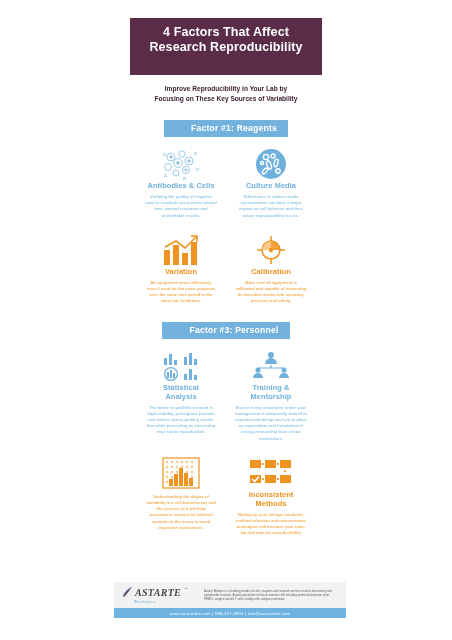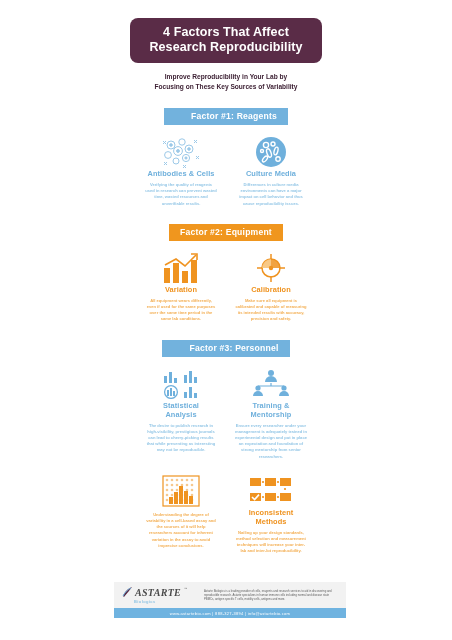--- a/index.html
+++ b/index.html
@@ -28,24 +28,23 @@
     width: 232px;
     height: 640px;
     background: #ffffff;
   }
 
   
   .title-band {
     margin: 18px auto 0 auto;
     width: 192px;
     background: #5a2c47;
-    padding: 7px 4px 8px 4px;
+    padding: 7px 4px 20px 4px;
     box-sizing: border-box;
     text-align: center;
-    border-radius: 8px;
   }
   .title-line {
     color: #ffffff;
     font-size: 12.5px;
     font-weight: bold;
     line-height: 15px;
     letter-spacing: 0.1px;
     white-space: nowrap;
   }
   .subtitle {
@@ -240,21 +239,20 @@
           <div class="card-title blue-text">
             <div>Culture Media</div>
           </div>
           <div class="card-body blue-body">Differences in culture media environments can have a major impact on cell behavior and thus cause reproducibility issues.</div>
         </div>
 
       </div>
     </div>
 
     <div class="section">
-      <div class="factor-pill pill-orange">Factor #2: Equipment</div>
       <div class="cards">
 
         <div class="card">
           <div class="icon-slot">
             <svg width="40" height="32" viewBox="0 0 40 32">
               <g fill="#ef9320">
                 <rect x="3" y="16" width="6" height="15"></rect>
                 <rect x="12" y="11" width="6" height="20"></rect>
                 <rect x="21" y="19" width="6" height="12"></rect>
                 <rect x="30" y="8" width="6" height="23"></rect>

